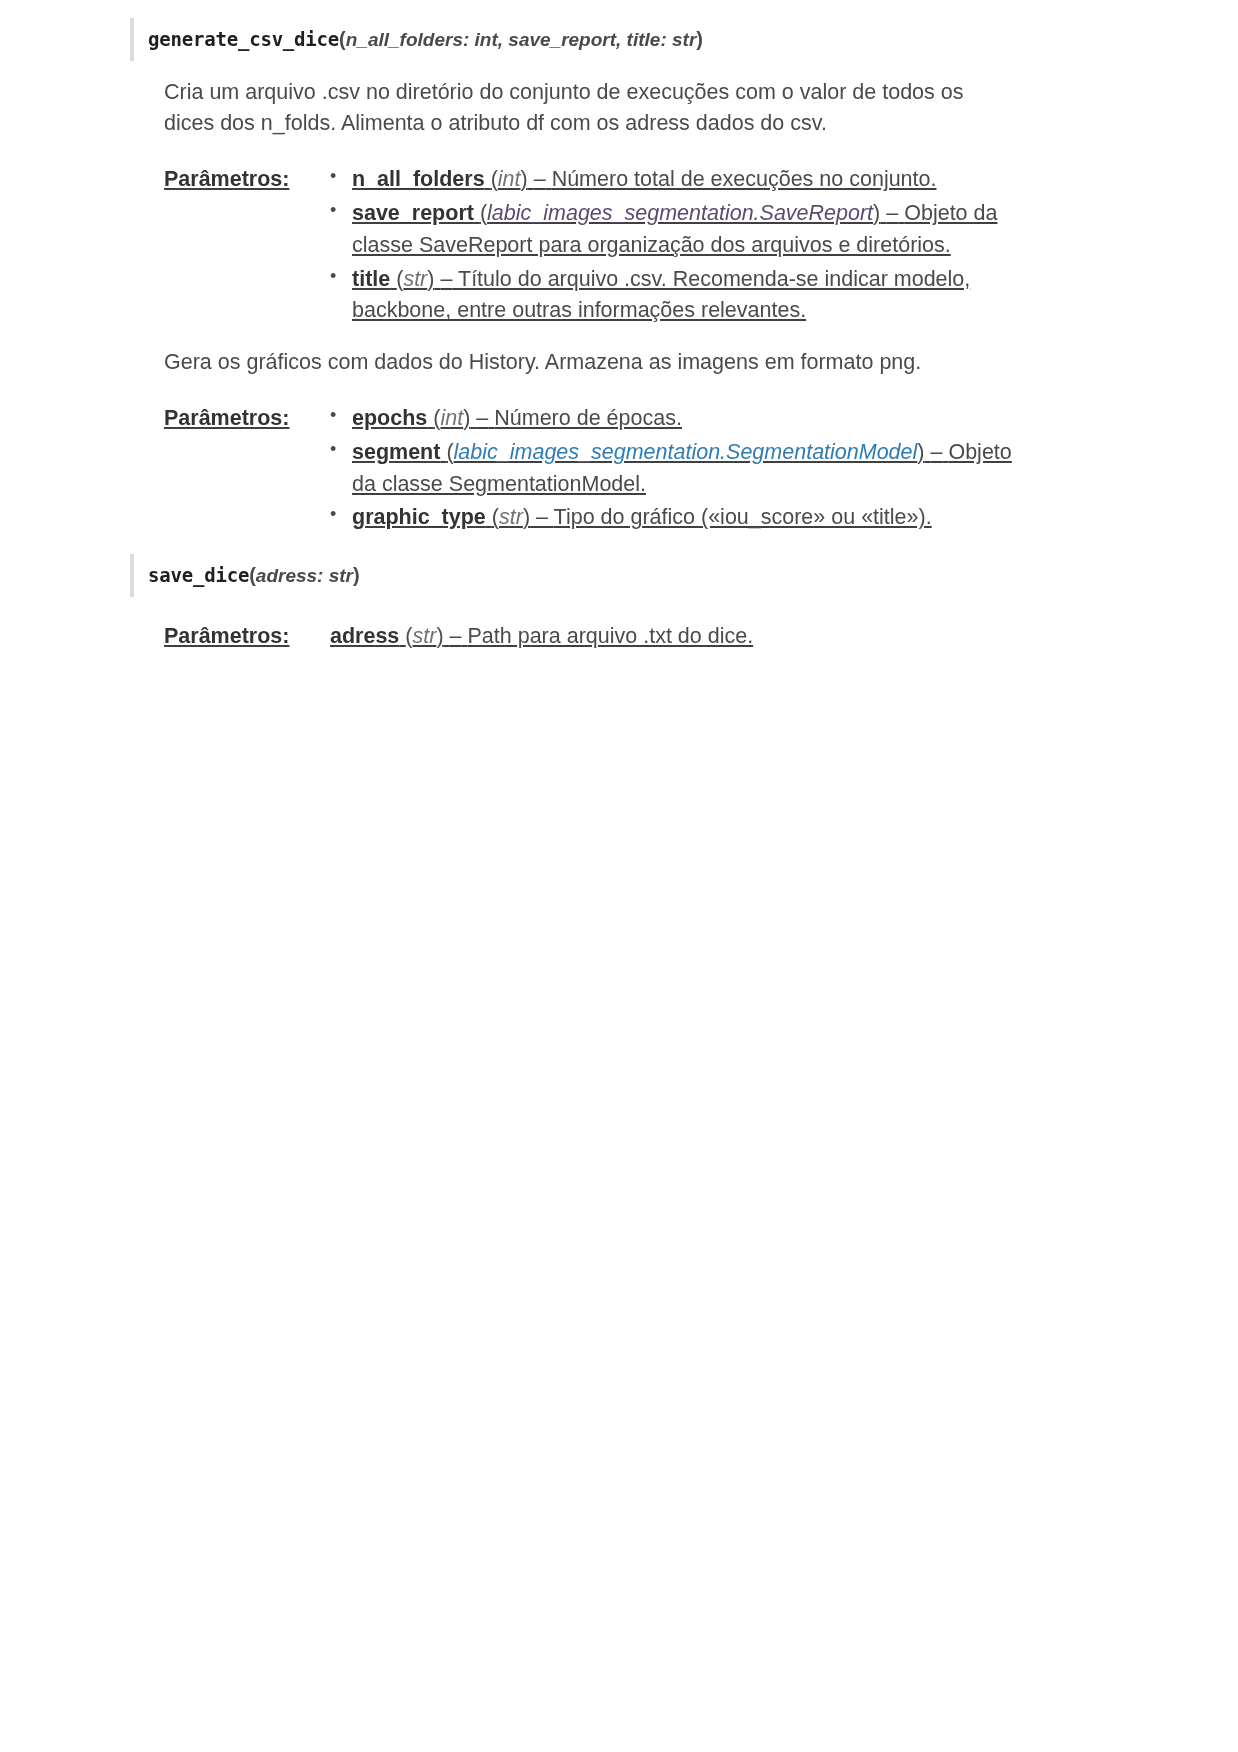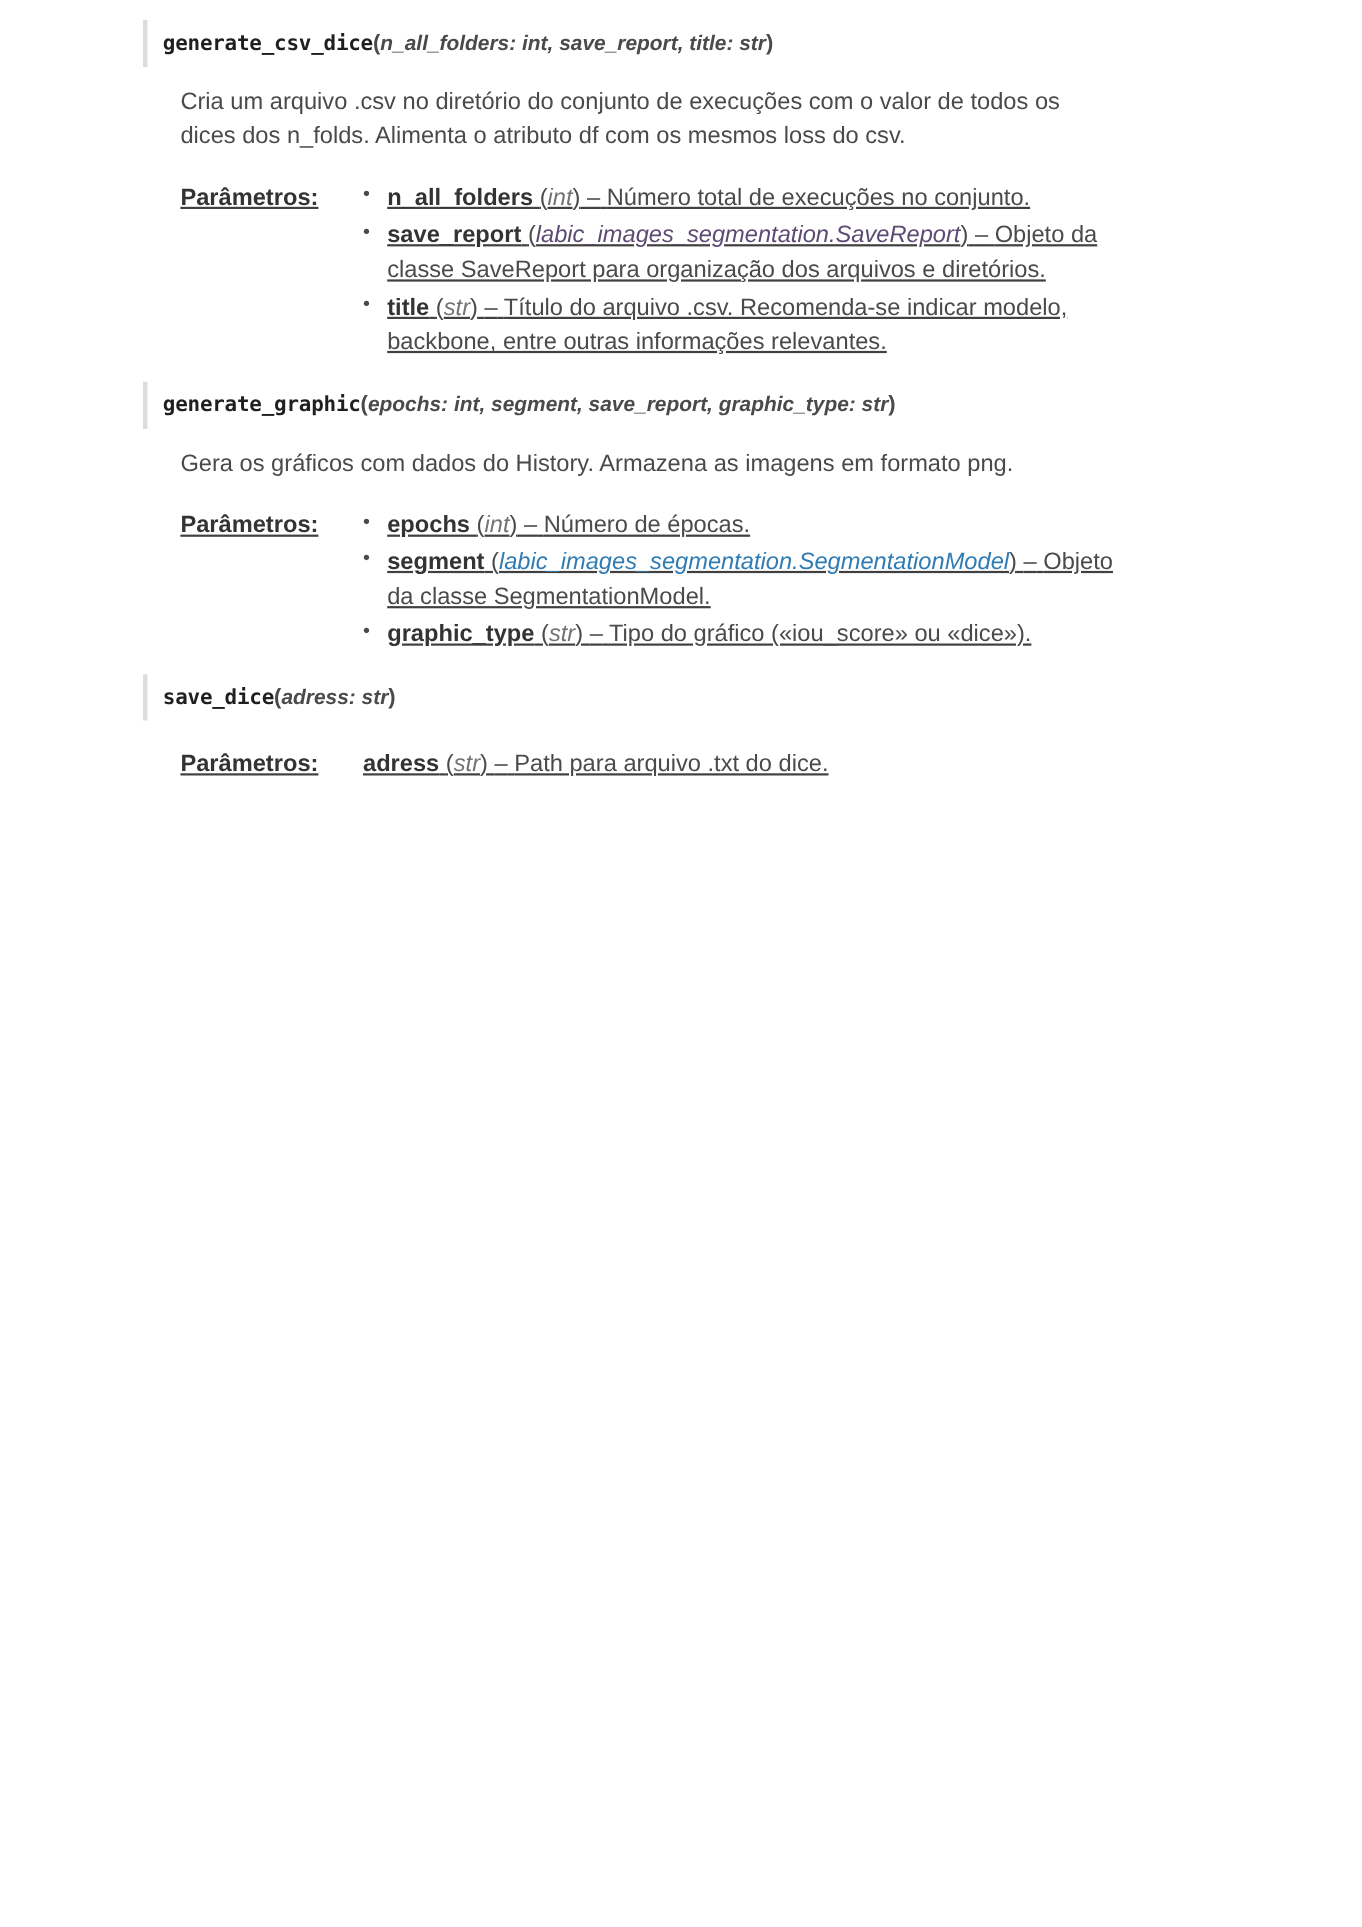--- a/index.html
+++ b/index.html
@@ -130,44 +130,43 @@
   .dash { color: #4a4a4a; }
 </style>
 </head>
 <body>
 
 <div class="page">
   <div id="func-container">
       <div class="func-block">
         <div class="sig"><span class="fname">generate_csv_dice</span><span class="paren">(</span><span class="sigargs">n_all_folders: int, save_report, title: str</span><span class="paren">)</span></div>
         <div class="body-indent">
-          <p class="desc">Cria um arquivo .csv no diretório do conjunto de execuções com o valor de todos os dices dos n_folds. Alimenta o atributo df com os mesmos loss do csv.</p>
+          <p class="desc">Cria um arquivo .csv no diretório do conjunto de execuções com o valor de todos os dices dos n_folds. Alimenta o atributo df com os adress dados do csv.</p>
           <div class="fieldlist">
             <div class="field-label">Parâmetros:</div>
             <div class="field-body">
               <ul class="params">
                 <li><span class="pname">n_all_folders</span> <span>(</span><span class="ptype">int</span><span>)</span> <span class="dash">–</span> <span>Número total de execuções no conjunto.</span></li>
                 <li><span class="pname">save_report</span> <span>(</span><a class="xref purple" href="#">labic_images_segmentation.SaveReport</a><span>)</span> <span class="dash">–</span> <span>Objeto da classe SaveReport para organização dos arquivos e diretórios.</span></li>
                 <li><span class="pname">title</span> <span>(</span><span class="ptype">str</span><span>)</span> <span class="dash">–</span> <span>Título do arquivo .csv. Recomenda-se indicar modelo, backbone, entre outras informações relevantes.</span></li>
               </ul>
             </div>
           </div>
         </div>
       </div>
       <div class="func-block">
-        <div class="sig"><span class="fname">generate_graphic</span><span class="paren">(</span><span class="sigargs">epochs: int, segment, save_report, graphic_type: str</span><span class="paren">)</span></div>
         <div class="body-indent">
           <p class="desc">Gera os gráficos com dados do History. Armazena as imagens em formato png.</p>
           <div class="fieldlist">
             <div class="field-label">Parâmetros:</div>
             <div class="field-body">
               <ul class="params">
                 <li><span class="pname">epochs</span> <span>(</span><span class="ptype">int</span><span>)</span> <span class="dash">–</span> <span>Número de épocas.</span></li>
                 <li><span class="pname">segment</span> <span>(</span><a class="xref blue" href="#">labic_images_segmentation.SegmentationModel</a><span>)</span> <span class="dash">–</span> <span>Objeto da classe SegmentationModel.</span></li>
-                <li><span class="pname">graphic_type</span> <span>(</span><span class="ptype">str</span><span>)</span> <span class="dash">–</span> <span>Tipo do gráfico («iou_score» ou «dice»).</span></li>
+                <li><span class="pname">graphic_type</span> <span>(</span><span class="ptype">str</span><span>)</span> <span class="dash">–</span> <span>Tipo do gráfico («iou_score» ou «title»).</span></li>
               </ul>
             </div>
           </div>
         </div>
       </div>
       <div class="func-block">
         <div class="sig"><span class="fname">save_dice</span><span class="paren">(</span><span class="sigargs">adress: str</span><span class="paren">)</span></div>
         <div class="body-indent">
           <div class="fieldlist">
             <div class="field-label">Parâmetros:</div>

